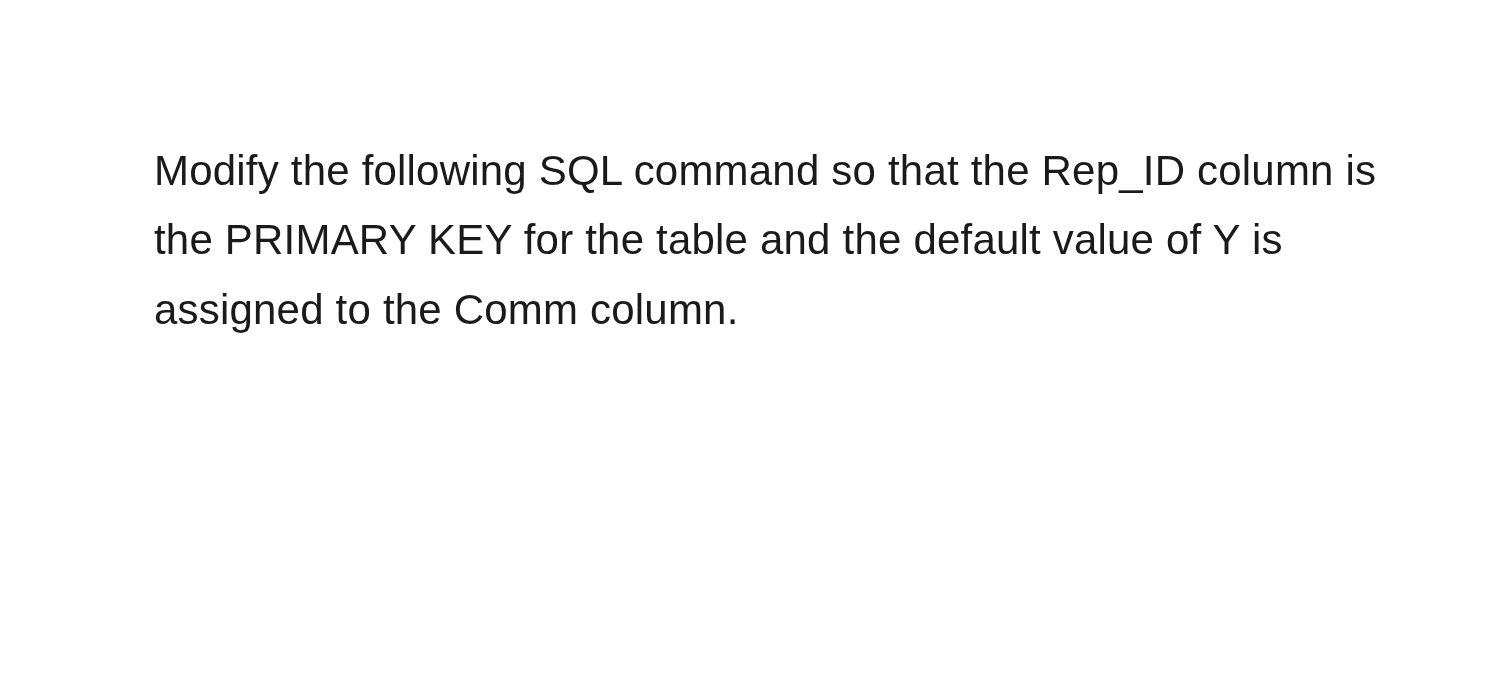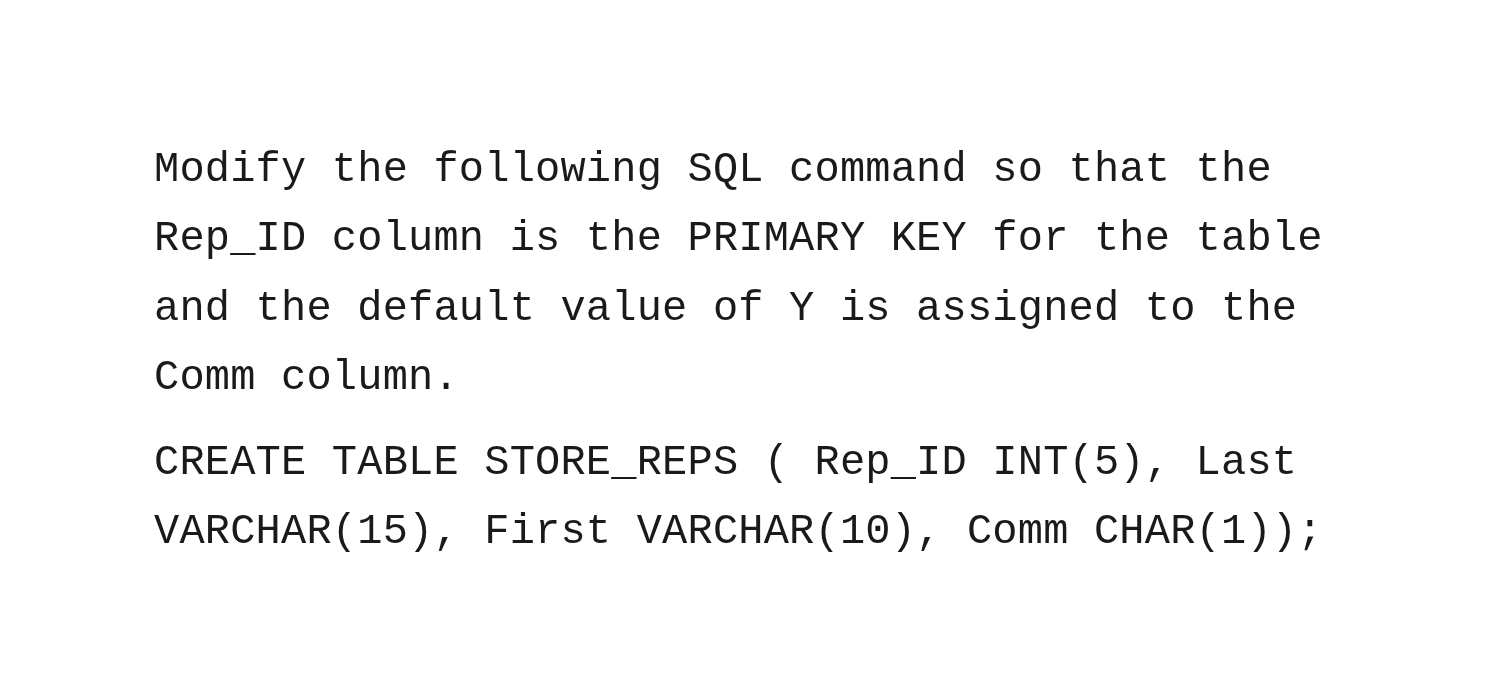--- a/index.html
+++ b/index.html
@@ -1,19 +1,18 @@
 <!DOCTYPE html>
 <html><head>
   <meta charset="utf-8">
   <style>
     * {
       margin: 16px;
       padding: 0;
       box-sizing: border-box;
-      font-family: Liberation Mono, monospace;
     }
     body {
       width: 1500px;
       height: 688px;
       background: #ffffff;
       font-family: -apple-system, BlinkMacSystemFont, "Segoe UI", Helvetica, Arial, sans-serif;
       padding: 88px 90px 60px 90px;
     }
     .content {
       font-size: 42px;
@@ -23,14 +22,13 @@
     }
     .paragraph {
       display: block;
     }
   </style>
 </head>
 <body>
 
 <div class="content">
   <span class="paragraph">Modify the following SQL command so that the Rep_ID column is the PRIMARY KEY for the table and the default value of Y is assigned to the Comm column.</span>
-  <span class="paragraph">CREATE TABLE STORE_REPS ( Rep_ID INT(5), Last VARCHAR(15), First VARCHAR(10), Comm CHAR(1));</span>
 </div>
 
 </body></html>

